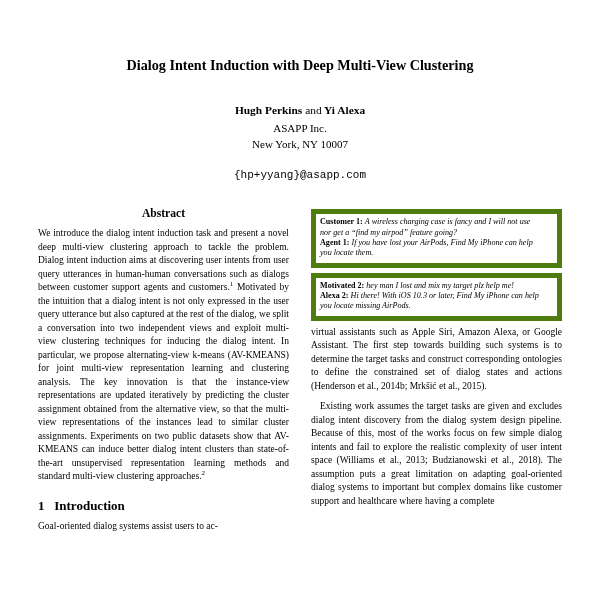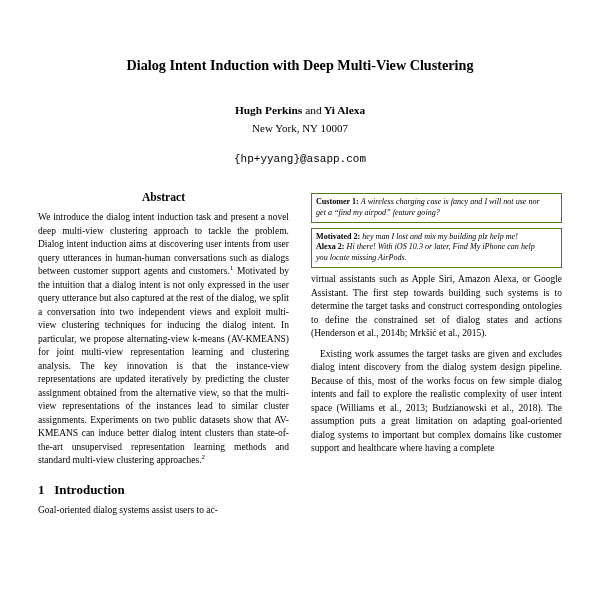--- a/index.html
+++ b/index.html
@@ -85,21 +85,21 @@
   }
   sup {
     font-size: 7px;
     vertical-align: super;
     line-height: 0;
   }
   .smallcaps {
     font-variant: small-caps;
   }
   .dialog-box {
-    border: 1px solid #4d7c0f;
+    border: 5px solid #4d7c0f;
     padding: 3px 16px 4px 4px;
     font-size: 8.1px;
     line-height: 1.28;
     margin-bottom: 5px;
     box-sizing: border-box;
   }
   .dialog-box .speaker {
     font-weight: bold;
   }
   .dialog-box .utt {
@@ -128,20 +128,21 @@
 
   <div class="title">Dialog Intent Induction with Deep Multi-View Clustering</div>
 
   <div class="authors">
     <span>Hugh Perkins</span>
     <span class="sep">and</span>
     <span>Yi Alexa</span>
   </div>
 
   <div class="affil">
+    <div>ASAPP Inc.</div>
     <div>New York, NY 10007</div>
   </div>
 
   <div class="email">{hp+yyang}@asapp.com</div>
 
   <div class="columns">
 
     <div class="col col-left">
       <div class="section-head">Abstract</div>
 
@@ -156,26 +157,30 @@
 
     <div class="col col-right">
 
       <div class="fig-wrap">
 
         <div class="dialog-box">
           <div class="dialog-line">
             <span class="speaker">Customer 1:</span>
             <span class="utt">A wireless charging case is fancy and I will not use nor get a “find my airpod” feature going?</span>
           </div>
+          <div class="dialog-line">
+            <span class="speaker">Agent 1:</span>
+            <span class="utt">If you have lost your AirPods, Find My iPhone can help you locate them.</span>
+          </div>
         </div>
 
         <div class="dialog-box">
           <div class="dialog-line">
             <span class="speaker">Motivated 2:</span>
-            <span class="utt">hey man I lost and mix my building plz help me!</span>
+            <span class="utt">hey man I lost and mix my target plz help me!</span>
           </div>
           <div class="dialog-line">
             <span class="speaker">Alexa 2:</span>
             <span class="utt">Hi there! With iOS 10.3 or later, Find My iPhone can help you locate missing AirPods.</span>
           </div>
         </div>
 
       </div>
 
       <p class="body">virtual assistants such as Apple Siri, Amazon Alexa, or Google Assistant. The first step towards building such systems is to determine the target tasks and construct corresponding ontologies to define the constrained set of dialog states and actions (Henderson et al., 2014b; Mrkšić et al., 2015).</p>

